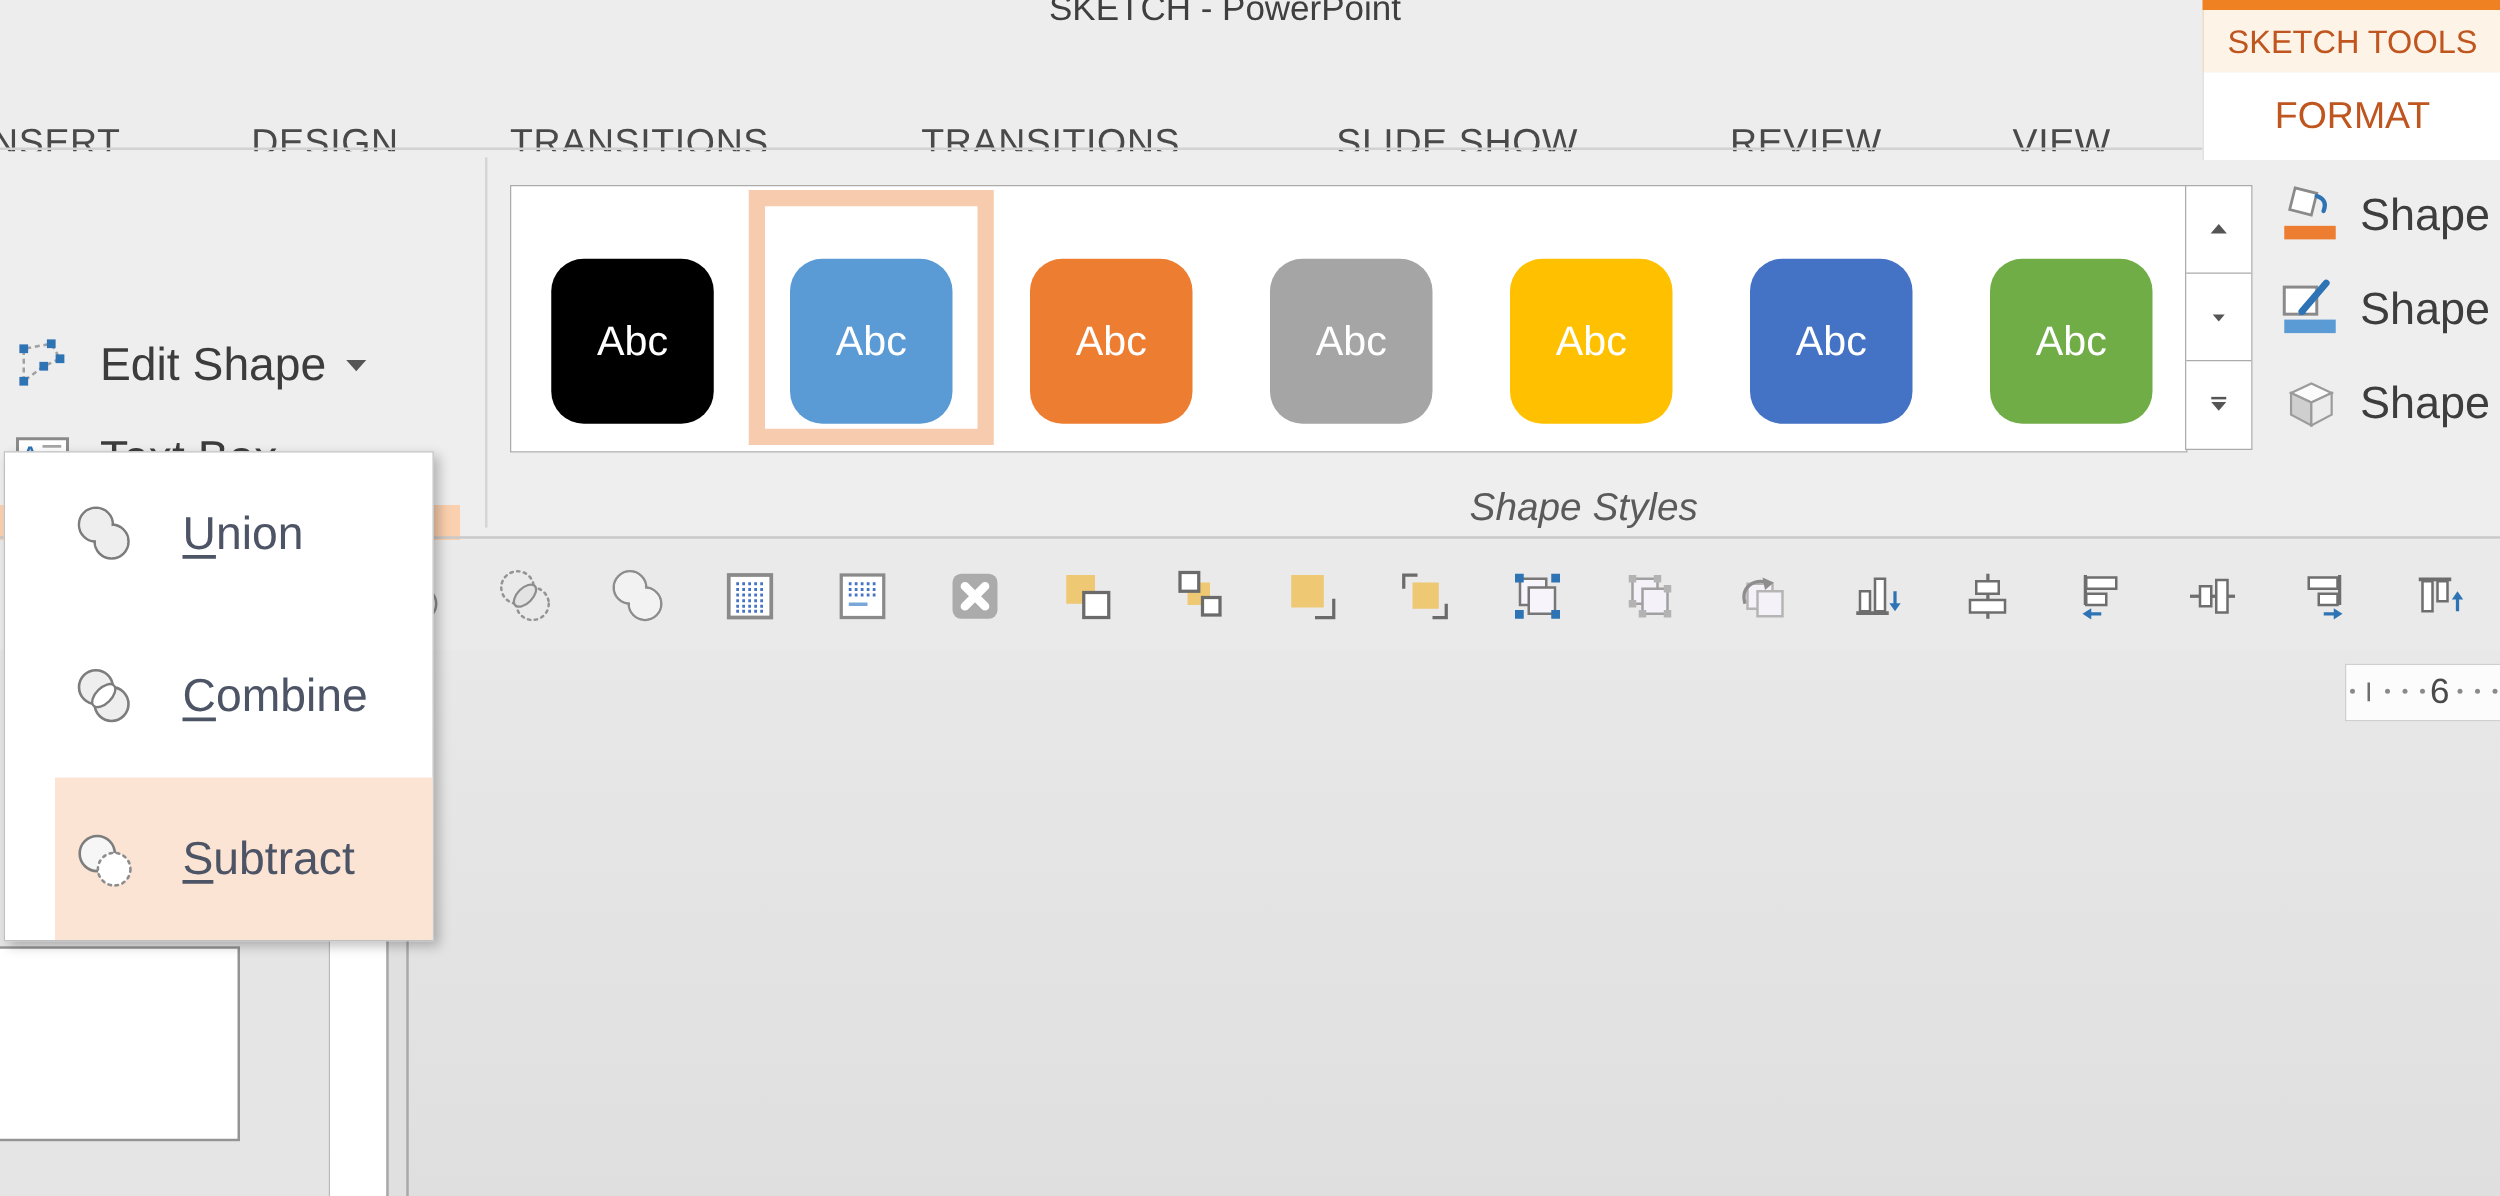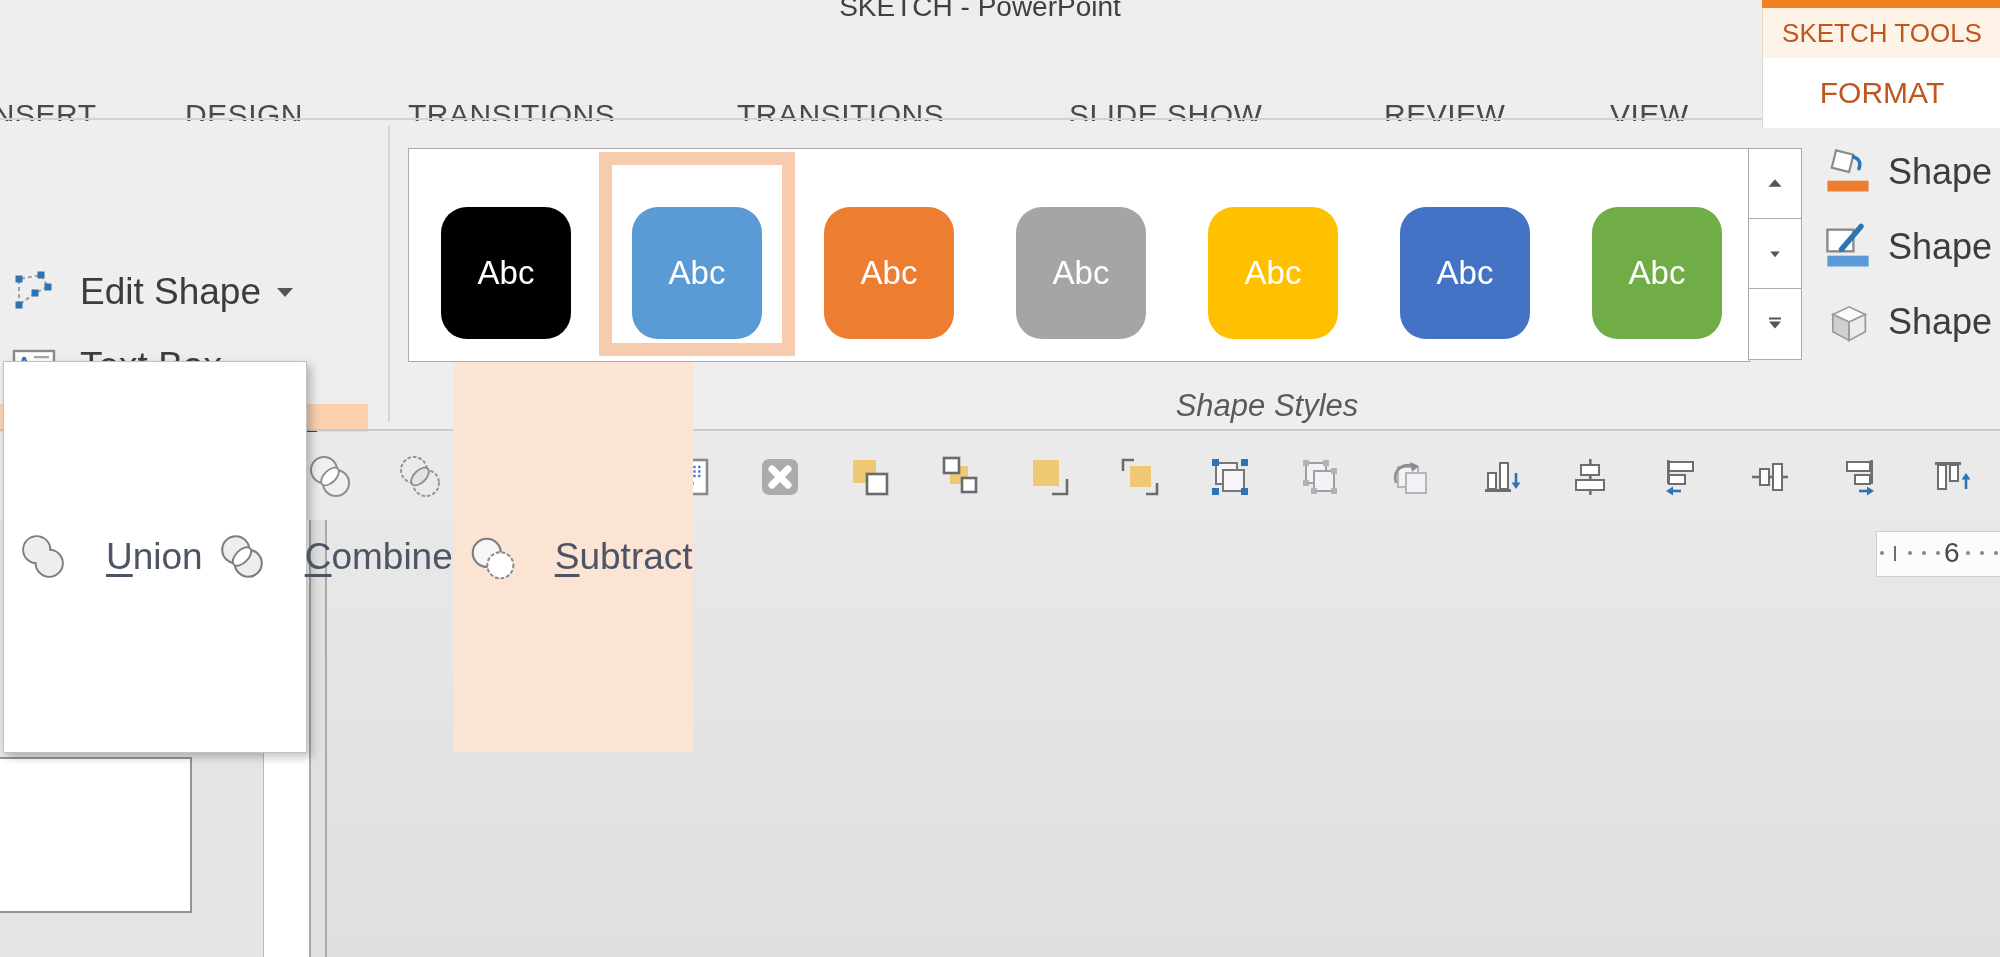--- a/index.html
+++ b/index.html
@@ -11,21 +11,21 @@
   .abs{position:absolute;}
 
   
   .titlebar{left:0;top:0;width:2000px;height:30px;background:#ededed;}
   .win-title{left:700px;top:-9px;width:560px;text-align:center;font-size:28px;color:#3f3f3f;white-space:nowrap;}
 
   
   .tabrow{left:0;top:30px;width:2000px;height:91px;background:#ededed;}
   .tabrow-border{left:0;top:118px;width:1762px;height:2px;background:#d2d2d2;}
   .tab{position:absolute;top:68px;font-size:30px;color:#494949;letter-spacing:.5px;white-space:nowrap;cursor:default;}
-  .t0{left:-16px}.t1{left:185px}.t2{left:408px}.t3{left:737px}.t4{left:1069px}.t5{left:1384px}.t6{left:1610px}
+  .t0{left:-16px}.t1{left:201px}.t2{left:408px}.t3{left:737px}.t4{left:1069px}.t5{left:1384px}.t6{left:1610px}
 
   
   .ctx-bar{left:1762px;top:0;width:238px;height:8px;background:var(--accent-orange,#ef8122);}
   .ctx-head{left:1762px;top:8px;width:238px;height:50px;background:#fdf3e6;border-left:1px solid #e6d8c4;
             display:flex;align-items:center;justify-content:center;font-size:26px;color:var(--ctx-text,#c0561f);white-space:nowrap;}
   .format-tab{left:1762px;top:58px;width:238px;height:70px;background:#ffffff;border-left:1px solid #d8d8d8;
             display:flex;align-items:center;justify-content:center;font-size:30px;color:var(--ctx-text,#c0561f);z-index:3;}
 
   
   .ribbon{left:0;top:121px;width:2000px;height:308px;background:#eeeeee;}
@@ -53,21 +53,21 @@
   .group-label{left:1100px;top:388px;width:334px;text-align:center;font-size:31px;color:#5a5a5a;}
 
   
   .rg-row{position:absolute;left:1822px;display:flex;align-items:center;cursor:default;}
   .rg-row.fill{top:146px}.rg-row.outline{top:221px}.rg-row.effects{top:296px}
   .rg-icon{width:52px;height:52px;flex:none;}
   .rg-label{margin-left:14px;font-size:36px;color:#3d3d3d;white-space:nowrap;}
 
   
   .menu{left:3px;top:361px;width:302px;height:390px;background:#ffffff;border:1px solid #c0c0c0;
-        box-shadow:4px 4px 9px rgba(0,0,0,.25);z-index:50;display:flex;flex-direction:row;}
+        box-shadow:4px 4px 9px rgba(0,0,0,.25);z-index:50;display:flex;flex-direction:column;padding-left:40px;}
   .menu-item{flex:1;display:flex;align-items:center;cursor:default;}
   .menu-item.hl{background:var(--menu-hover,#fce4d4);}
   .menu-icon{margin-left:14px;width:50px;height:50px;flex:none;}
   .menu-label{margin-left:38px;font-size:37px;color:#4d5466;white-space:nowrap;}
   .menu-label .accel{text-decoration:underline;text-underline-offset:5px;}
 
   
   .qat{left:0;top:432px;width:2000px;height:88px;background:#eaeaea;}
   .qat-btn{position:absolute;top:450px;width:54px;height:54px;display:flex;align-items:center;justify-content:center;cursor:default;}
   .qat-icon{width:48px;height:48px;}

